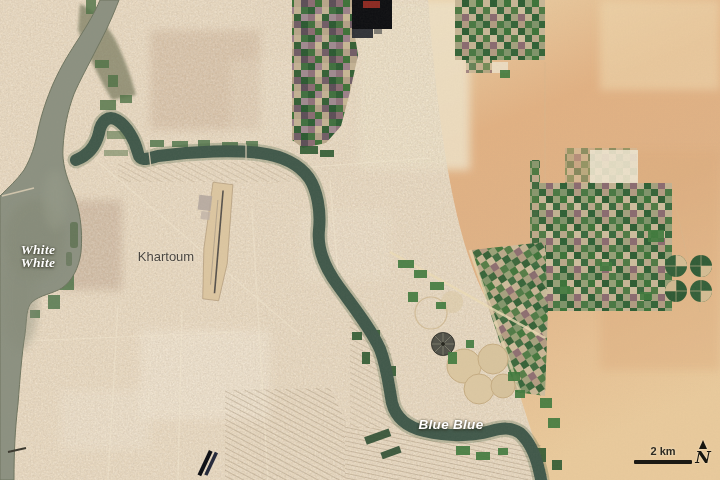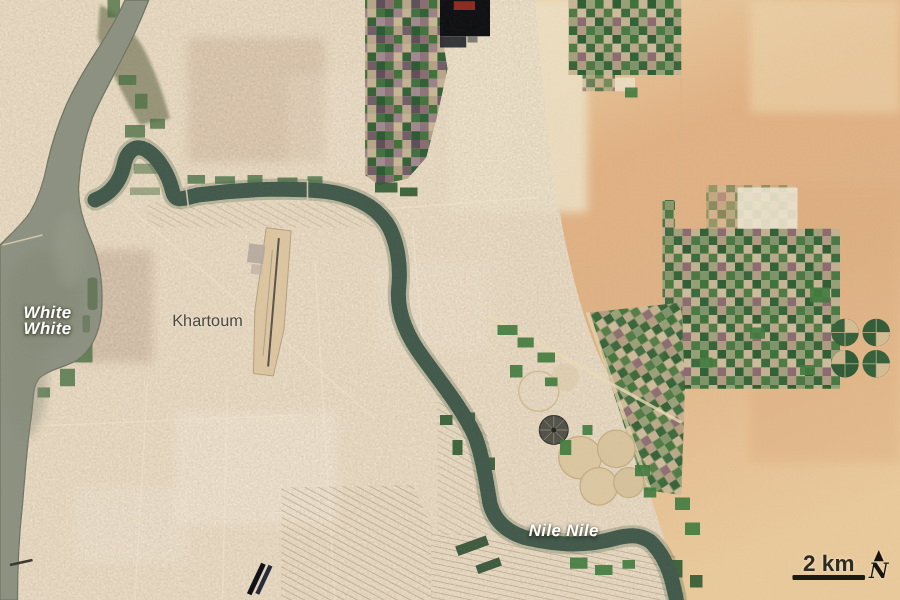--- a/index.html
+++ b/index.html
@@ -3,25 +3,25 @@
 <meta charset="utf-8">
 <style>
   html,body{margin:0;padding:0;background:#222;}
   .stage{position:relative;width:720px;height:480px;overflow:hidden;
          font-family:"Liberation Sans",sans-serif;background:var(--urban,#e9d9c0);}
   .stage svg{position:absolute;inset:0;display:block;}
   .lbl{position:absolute;pointer-events:none;white-space:nowrap;}
   .river-lbl{color:var(--label-white,#fff);font-style:italic;font-weight:bold;
              font-size:13.5px;letter-spacing:.3px;text-align:center;
              text-shadow:0 1px 3px rgba(40,40,25,.9),0 0 2px rgba(60,60,40,.6);}
-  .river-lbl span{display:block;line-height:13px;}
+  .river-lbl span{display:block;line-height:13px;font-family:Liberation Serif, serif;}
   .city-lbl{color:var(--label-gray,#4b4741);font-size:13px;text-align:center;
             text-shadow:0 0 2px rgba(255,250,240,.65);}
   .scalebar{position:absolute;left:634px;top:445px;width:58px;text-align:center;}
-  .scalebar-text{font-size:18px;font-weight:bold;color:#2e2b22;line-height:13px;
+  .scalebar-text{font-size:11px;font-weight:bold;color:#2e2b22;line-height:13px;
                  text-shadow:0 0 3px rgba(250,240,215,.85);}
   .scalebar-line{margin-top:2px;height:3.5px;background:#1b1914;border-radius:1px;}
   .compass{position:absolute;left:690px;top:440px;width:26px;text-align:center;}
   .compass-arrow{width:0;height:0;margin:0 auto;
                  border-left:4px solid transparent;border-right:4px solid transparent;
                  border-bottom:9px solid #17150f;
                  filter:drop-shadow(0 0 1px rgba(255,245,225,.7));}
   .compass-n{font-family:"DejaVu Serif","Liberation Serif",serif;font-style:italic;
              font-weight:bold;font-size:17px;line-height:17px;color:#17150f;
              margin-top:0px;text-shadow:0 0 2px rgba(255,245,225,.8);}
@@ -314,21 +314,21 @@
     <rect x="0" y="0" width="720" height="480" filter="url(#grainD)" opacity=".08"></rect>
   </svg>
 
   <div class="lbl river-lbl" style="left:4px;top:243px;width:68px;">
     <span>White</span>
     <span>White</span>
   </div>
 
   <div class="lbl city-lbl" style="left:131px;top:249px;width:70px;text-align:center;">Khartoum</div>
 
-  <div class="lbl river-lbl" style="left:404px;top:417px;width:94px;">Nile Nile</div>
+  <div class="lbl river-lbl" style="left:404px;top:417px;width:94px;">Blue Blue</div>
 
   <div class="scalebar">
     <div class="scalebar-text">2 km</div>
     <div class="scalebar-line"></div>
   </div>
 
   <div class="compass">
     <div class="compass-arrow"></div>
     <div class="compass-n">N</div>
   </div>

